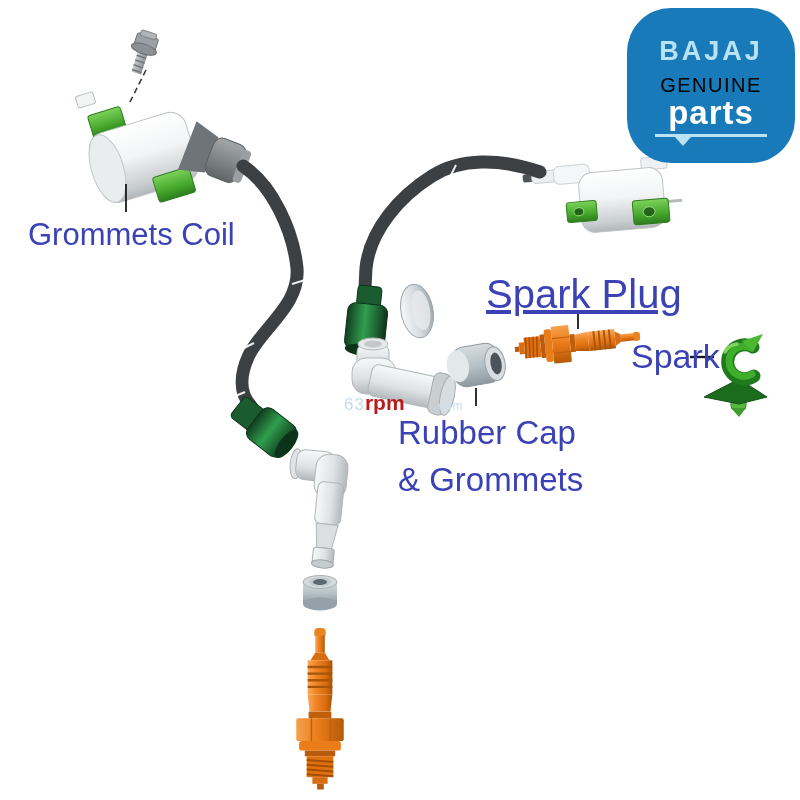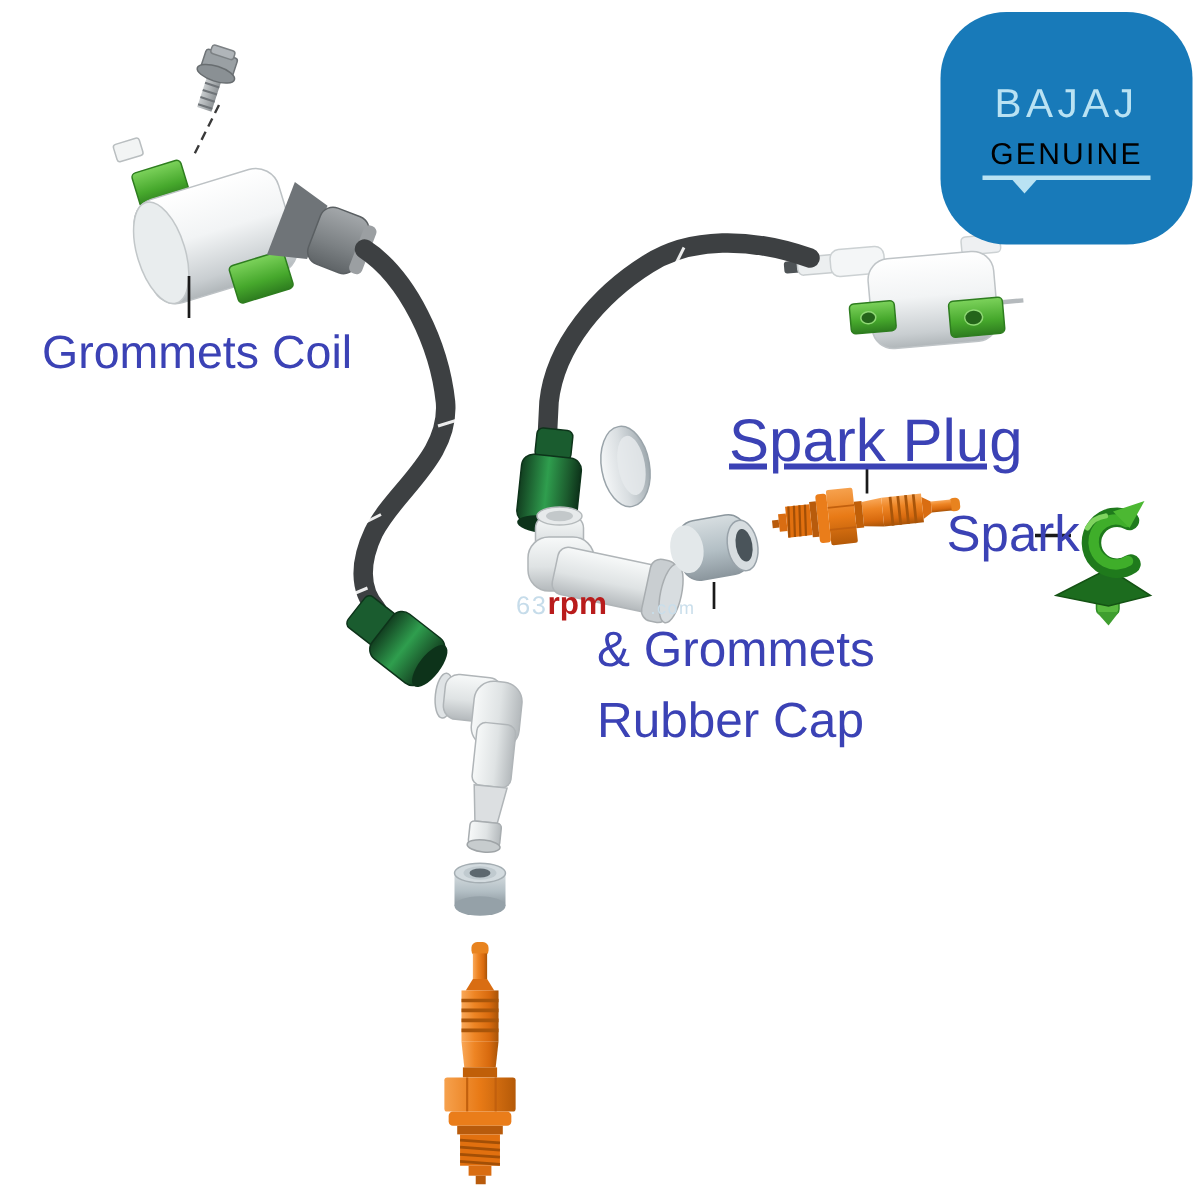--- a/index.html
+++ b/index.html
@@ -20,21 +20,21 @@
     position:absolute;left:344px;top:391px;font-size:17px;color:#c6dcea;
     letter-spacing:1px;white-space:nowrap;
   }
   .watermark .wm-name{font-weight:bold;font-size:21px;color:#b91c1c;letter-spacing:0;}
   .watermark .wm-tld{font-size:12px;color:#c9deeb;margin-left:29px;}
   .logo{
     position:absolute;left:627px;top:8px;width:168px;height:155px;
     background:#187ab9;border-radius:44px;display:flex;flex-direction:column;
     align-items:center;justify-content:center;padding-top:2px;box-sizing:border-box;
   }
-  .logo-brand{font-size:27px;font-weight:400;letter-spacing:3px;color:#b9e2f3;}
+  .logo-brand{font-size:27px;font-weight:700;letter-spacing:3px;color:#b9e2f3;}
   .logo-genuine{font-size:20px;font-weight:400;letter-spacing:1.5px;color:#000000;margin-top:7px;}
   .logo-parts{font-size:33px;font-weight:700;letter-spacing:1px;color:#ffffff;margin-top:-3px;}
   .logo-underline{position:relative;width:112px;height:3px;background:#b9e2f3;margin-top:2px;}
   .logo-chevron{
     position:absolute;left:20px;top:3px;width:0;height:0;
     border-left:8px solid transparent;border-right:8px solid transparent;
     border-top:9px solid #b9e2f3;
   }
 </style>
 </head>
@@ -232,28 +232,29 @@
 
     <path d="M126,184 L126,212" stroke="#1a1a1a" stroke-width="1.8"></path>
     <path d="M578,311 L578,329" stroke="#1a1a1a" stroke-width="1.8"></path>
     <path d="M476,388 L476,406" stroke="#1a1a1a" stroke-width="1.8"></path>
     <path d="M690,357 L714,357" stroke="#1a1a1a" stroke-width="2.4"></path>
   </svg>
 
   <div class="part-label lbl-ignition">Grommets Coil</div>
   <div class="part-label lbl-spark">Spark Plug</div>
   <div class="part-label lbl-rubber">
+    <div>Rubber Cap</div>
     <div>&amp; Grommets</div>
-    <div>Rubber Cap</div>
   </div>
   <div class="part-label lbl-clip">Spark</div>
 
   <div class="watermark"><span class="wm-num">63</span><span class="wm-name">rpm</span><span class="wm-tld">.com</span></div>
 
   <div class="logo">
     <div class="logo-brand">BAJAJ</div>
     <div class="logo-genuine">GENUINE</div>
+    <div class="logo-parts">parts</div>
     <div class="logo-underline">
       <div class="logo-chevron"></div>
     </div>
   </div>
 
 </div>
 
 </body></html>

